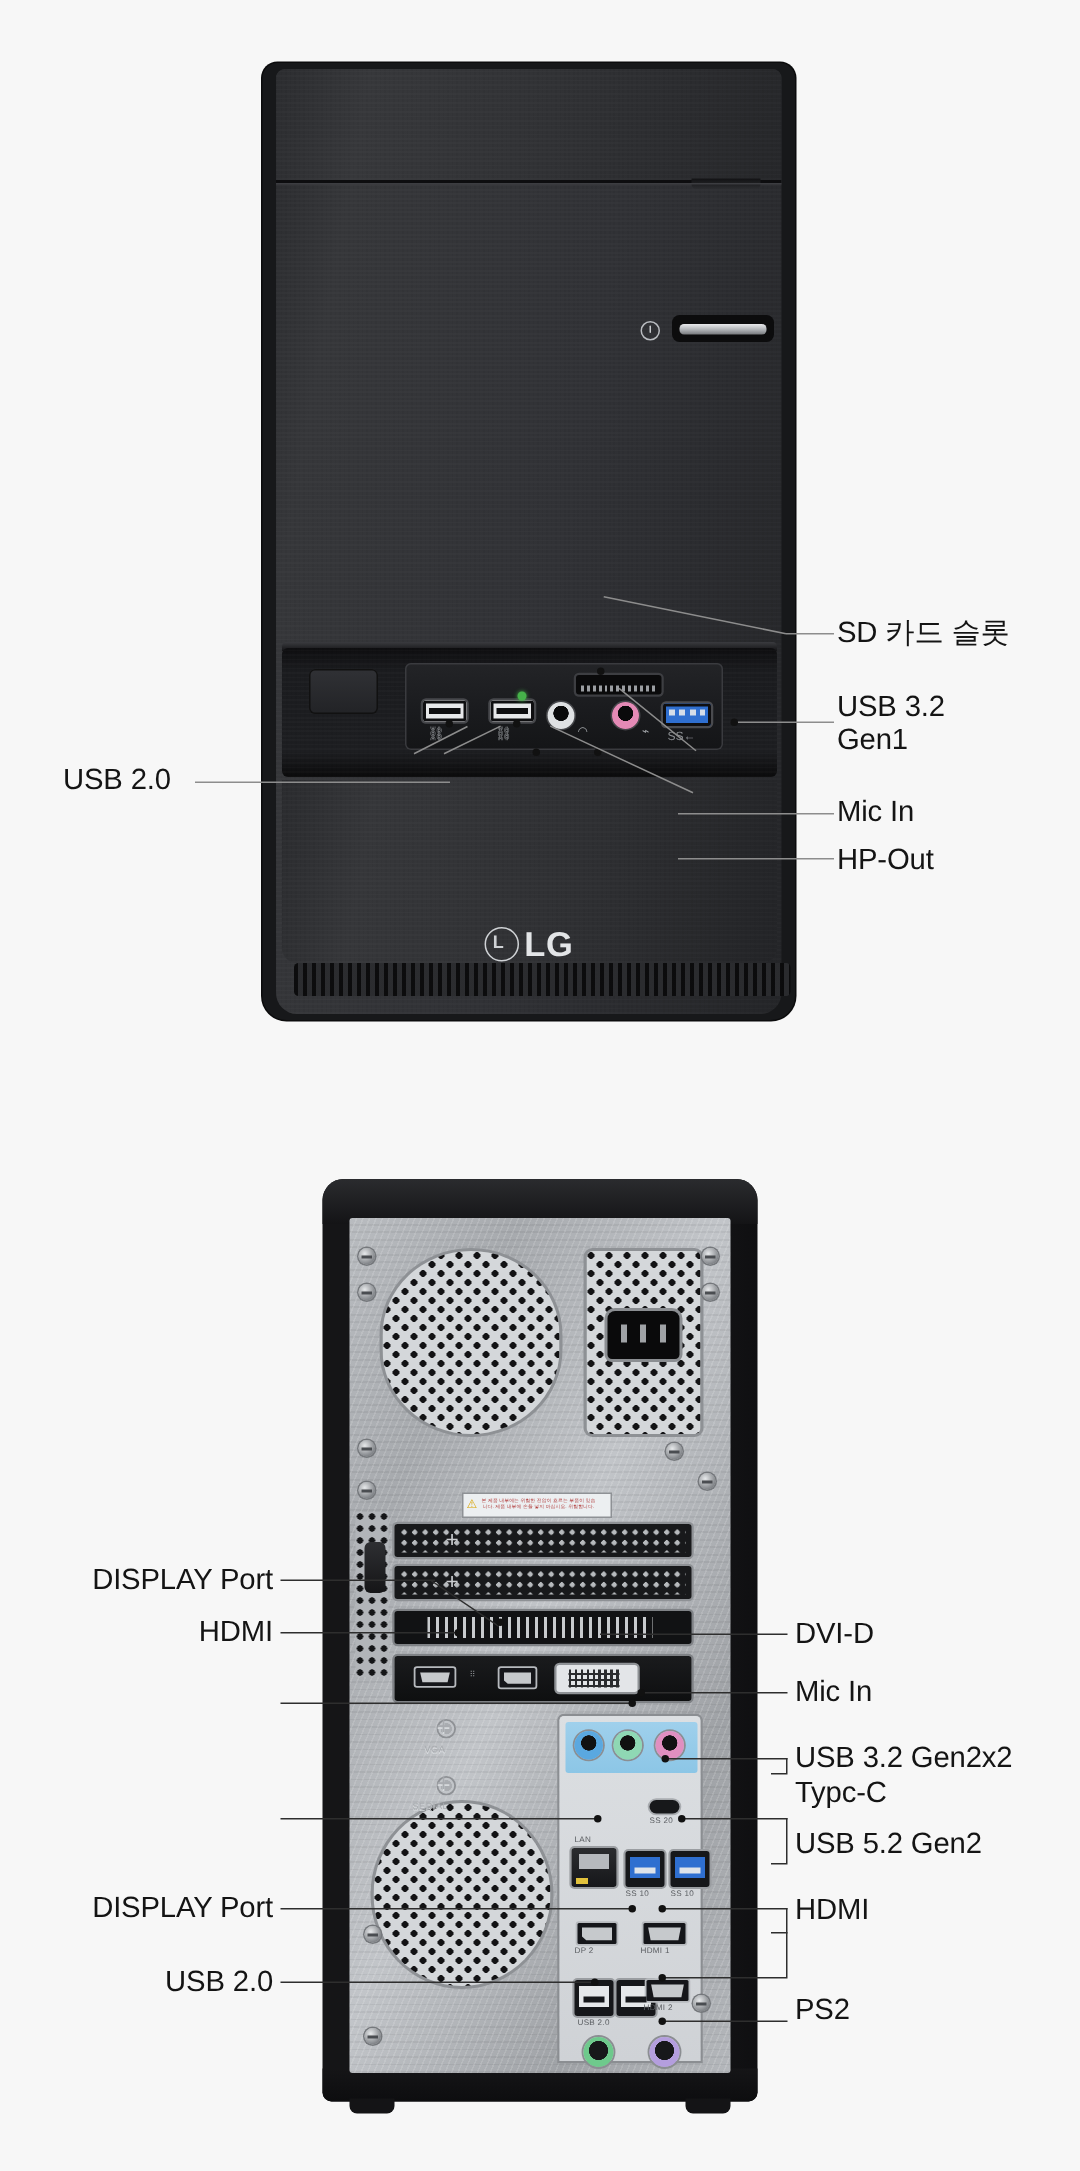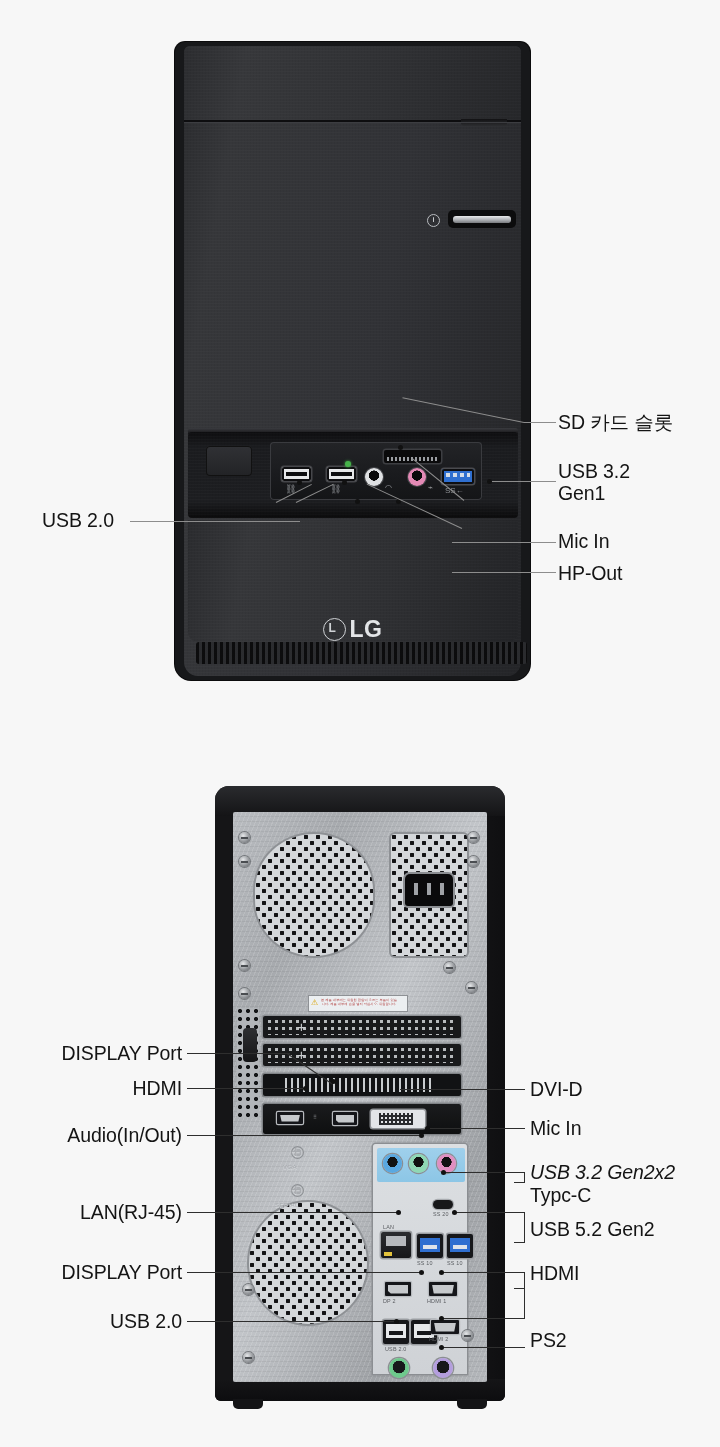--- a/index.html
+++ b/index.html
@@ -756,26 +756,24 @@
   <div class="ln v" style="left:524px; top:1272px; height:46px;"></div>
   <div class="ln h" style="left:514px; top:1288px; width:11px;"></div>
   <div class="dot" style="left:439px; top:1270px;"></div>
   <div class="dot" style="left:439px; top:1316px;"></div>
 
   <div class="ln h" style="left:442px; top:1347px; width:83px;"></div>
   <div class="dot" style="left:439px; top:1345px;"></div>
 
   <div class="lbl r" style="left:0; width:182px; top:1042px;">DISPLAY Port</div>
   <div class="lbl r" style="left:0; width:182px; top:1077px;">HDMI</div>
-  <div class="lbl r" style="left:0; width:182px; top:1124px;">Audio(In/Out)</div>
-  <div class="lbl r" style="left:0; width:182px; top:1201px;">LAN(RJ-45)</div>
   <div class="lbl r" style="left:0; width:182px; top:1261px;">DISPLAY Port</div>
   <div class="lbl r" style="left:0; width:182px; top:1310px;">USB 2.0</div>
 
   <div class="lbl" style="left:530px; top:1078px;">DVI-D</div>
   <div class="lbl" style="left:530px; top:1117px;">Mic In</div>
-  <div class="lbl" style="left:530px; top:1161px;font-style:italic;">USB 3.2 Gen2x2</div>
+  <div class="lbl" style="left:530px; top:1161px;">USB 3.2 Gen2x2</div>
   <div class="lbl" style="left:530px; top:1184px;">Typc-C</div>
   <div class="lbl" style="left:530px; top:1218px;">USB 5.2 Gen2</div>
   <div class="lbl" style="left:530px; top:1262px;">HDMI</div>
   <div class="lbl" style="left:530px; top:1329px;">PS2</div>
 
 </div>
 
 </body></html>

